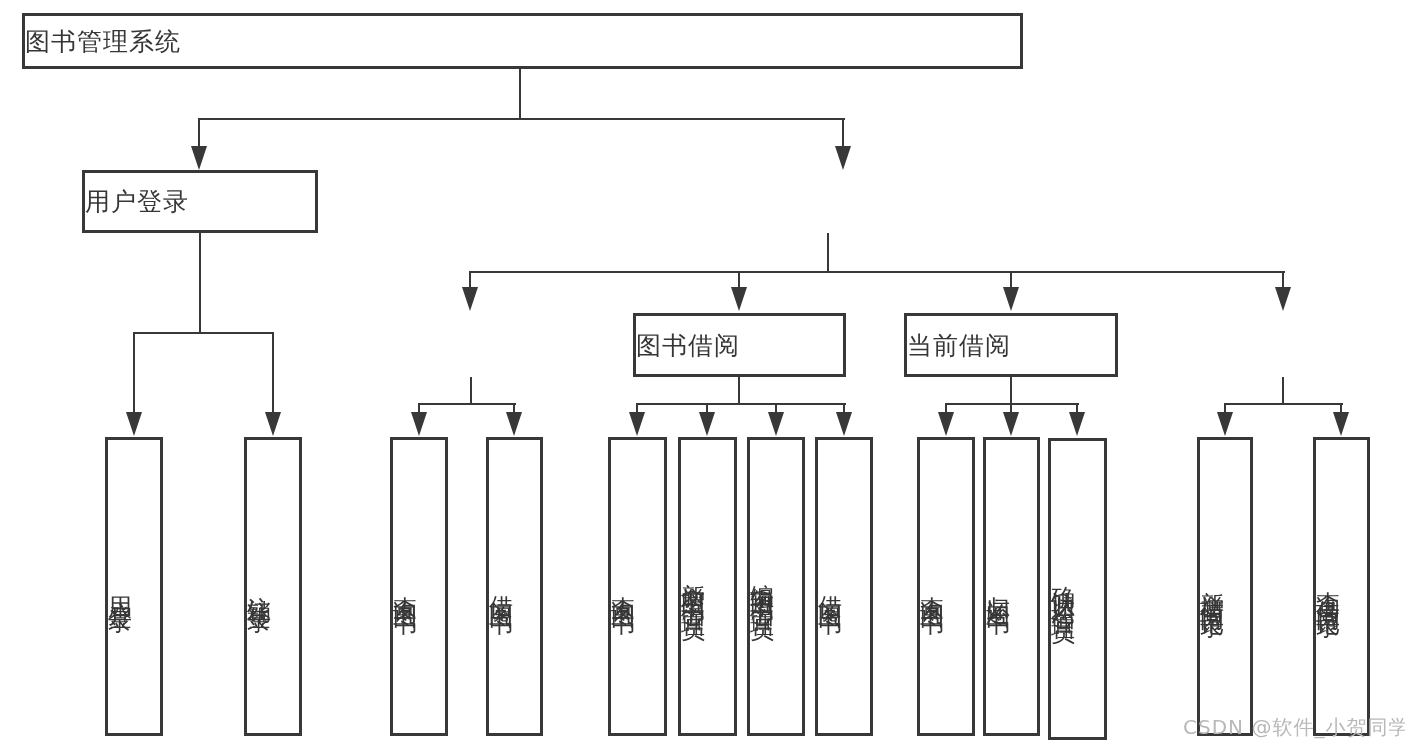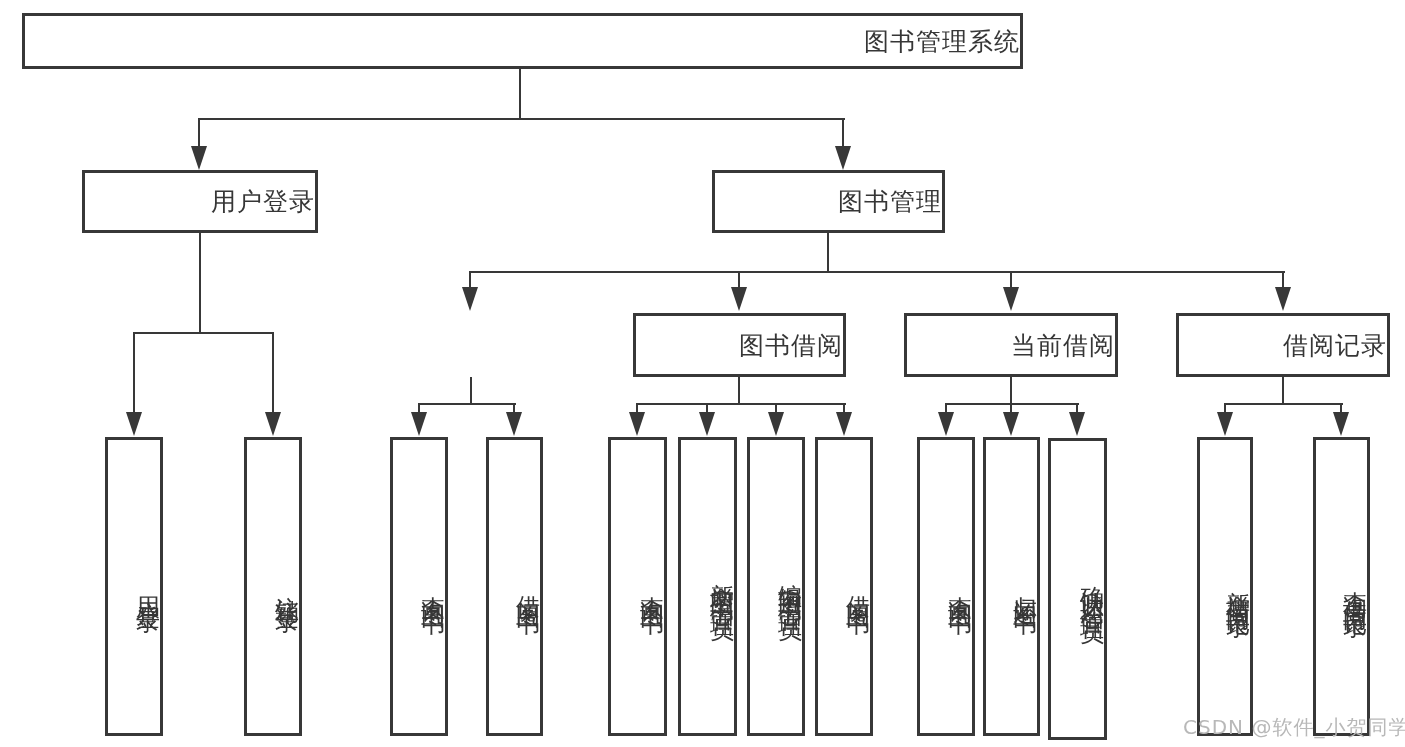--- a/index.html
+++ b/index.html
@@ -2,21 +2,21 @@
 <html><head>
 <meta charset="utf-8">
 <style>
   html,body{margin:0;padding:0;background:#ffffff;}
   .canvas{
     position:relative;width:1405px;height:747px;background:#ffffff;overflow:hidden;
     font-family:"DejaVu Sans",sans-serif;
   }
   .node{
     position:absolute;background:#ffffff;border:3px solid #383838;
-    display:flex;align-items:center;justify-content:flex-end;
+    display:flex;align-items:center;justify-content:flex-start;
     color:#363636;box-sizing:content-box;
   }
   .node-h{font-size:25px;letter-spacing:1px;white-space:nowrap;}
   .v-label{
     writing-mode:vertical-lr;text-orientation:mixed;
     font-size:24px;letter-spacing:5px;line-height:1;white-space:nowrap;
   }
   .seg{position:absolute;background:#383838;}
   .tri{
     position:absolute;width:0;height:0;
@@ -40,23 +40,20 @@
   <div class="seg" style="left:519px;top:69px;width:2px;height:50px;"></div>
   <div class="seg" style="left:198px;top:118px;width:647px;height:2px;"></div>
   <div class="seg" style="left:198px;top:118px;width:2px;height:30px;"></div>
   <div class="tri" style="left:191px;top:146px;"></div>
   <div class="seg" style="left:842px;top:118px;width:2px;height:30px;"></div>
   <div class="tri" style="left:835px;top:146px;"></div>
 
   <div class="node node-h" style="left:82px;top:170px;width:230px;height:57px;">
     <span>用户登录</span>
   </div>
-  <div class="node node-h" style="left:712px;top:170px;width:227px;height:57px;">
-    <span>图书管理</span>
-  </div>
 
   <div class="seg" style="left:199px;top:233px;width:2px;height:101px;"></div>
   <div class="seg" style="left:133px;top:332px;width:141px;height:2px;"></div>
   <div class="seg" style="left:133px;top:332px;width:2px;height:80px;"></div>
   <div class="tri" style="left:126px;top:412px;"></div>
   <div class="seg" style="left:272px;top:332px;width:2px;height:80px;"></div>
   <div class="tri" style="left:265px;top:412px;"></div>
 
   <div class="seg" style="left:827px;top:233px;width:2px;height:40px;"></div>
   <div class="seg" style="left:469px;top:271px;width:816px;height:2px;"></div>
@@ -67,23 +64,20 @@
   <div class="seg" style="left:1010px;top:271px;width:2px;height:18px;"></div>
   <div class="tri" style="left:1003px;top:287px;"></div>
   <div class="seg" style="left:1282px;top:271px;width:2px;height:18px;"></div>
   <div class="tri" style="left:1275px;top:287px;"></div>
 
   <div class="node node-h" style="left:904px;top:313px;width:208px;height:58px;">
     <span>当前借阅</span>
   </div>
   <div class="node node-h" style="left:633px;top:313px;width:207px;height:58px;">
     <span>图书借阅</span>
-  </div>
-  <div class="node node-h" style="left:1176px;top:313px;width:208px;height:58px;">
-    <span>借阅记录</span>
   </div>
 
   <div class="seg" style="left:470px;top:377px;width:2px;height:28px;"></div>
   <div class="seg" style="left:418px;top:403px;width:98px;height:2px;"></div>
   <div class="seg" style="left:418px;top:403px;width:2px;height:11px;"></div>
   <div class="tri" style="left:411px;top:412px;"></div>
   <div class="seg" style="left:513px;top:403px;width:2px;height:11px;"></div>
   <div class="tri" style="left:506px;top:412px;"></div>
 
   <div class="seg" style="left:738px;top:377px;width:2px;height:28px;"></div>

